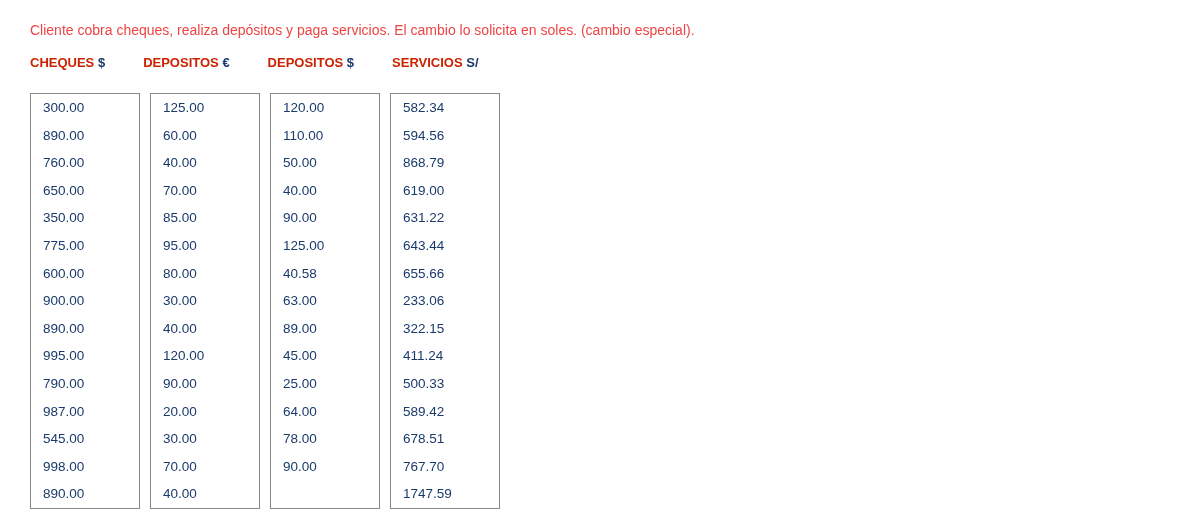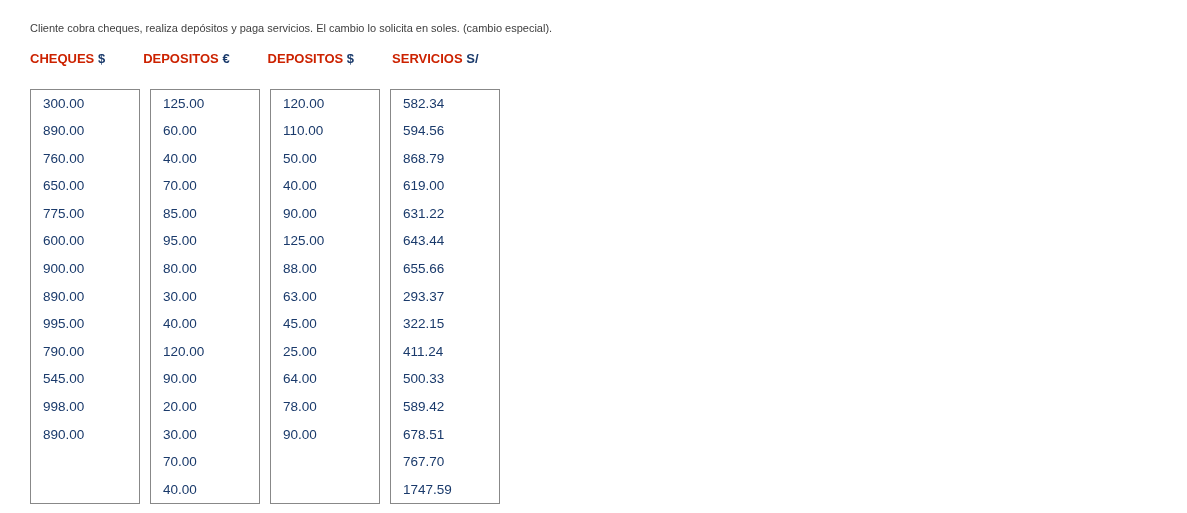--- a/index.html
+++ b/index.html
@@ -11,22 +11,22 @@
     body {
       font-family: Arial, sans-serif;
       background: #fff;
       color: #000;
       padding: 20px 30px;
       width: 1187px;
       min-height: 513px;
     }
 
     .description {
-      font-size: 11px;
-      color: #404040;
+      font-size: 14px;
+      color: #ef4444;
       margin-bottom: 14px;
       line-height: 1.5;
     }
 
     .column-headers {
       display: flex;
       flex-direction: row;
       gap: 8px;
       margin-bottom: 23px;
       align-items: center;
@@ -88,26 +88,28 @@
     <div class="col-header"><span class="col-name">DEPOSITOS</span><span class="col-unit"> $</span></div>
     <div class="col-header"><span class="col-name">SERVICIOS</span><span class="col-unit"> S/</span></div>
   </div>
 
 <div class="tables-container">
 <div class="data-column">
       <div class="data-cell">300.00</div>
       <div class="data-cell">890.00</div>
       <div class="data-cell">760.00</div>
       <div class="data-cell">650.00</div>
+      <div class="data-cell">350.00</div>
       <div class="data-cell">775.00</div>
       <div class="data-cell">600.00</div>
       <div class="data-cell">900.00</div>
       <div class="data-cell">890.00</div>
       <div class="data-cell">995.00</div>
       <div class="data-cell">790.00</div>
+      <div class="data-cell">987.00</div>
       <div class="data-cell">545.00</div>
       <div class="data-cell">998.00</div>
       <div class="data-cell">890.00</div>
     </div>
     <div class="data-column">
       <div class="data-cell">125.00</div>
       <div class="data-cell">60.00</div>
       <div class="data-cell">40.00</div>
       <div class="data-cell">70.00</div>
       <div class="data-cell">85.00</div>
@@ -122,37 +124,38 @@
       <div class="data-cell">70.00</div>
       <div class="data-cell">40.00</div>
     </div>
     <div class="data-column">
       <div class="data-cell">120.00</div>
       <div class="data-cell">110.00</div>
       <div class="data-cell">50.00</div>
       <div class="data-cell">40.00</div>
       <div class="data-cell">90.00</div>
       <div class="data-cell">125.00</div>
-      <div class="data-cell">88.00</div>
+      <div class="data-cell">40.58</div>
       <div class="data-cell">63.00</div>
+      <div class="data-cell">89.00</div>
       <div class="data-cell">45.00</div>
       <div class="data-cell">25.00</div>
       <div class="data-cell">64.00</div>
       <div class="data-cell">78.00</div>
       <div class="data-cell">90.00</div>
     </div>
     <div class="data-column">
       <div class="data-cell">582.34</div>
       <div class="data-cell">594.56</div>
       <div class="data-cell">868.79</div>
       <div class="data-cell">619.00</div>
       <div class="data-cell">631.22</div>
       <div class="data-cell">643.44</div>
       <div class="data-cell">655.66</div>
-      <div class="data-cell">293.37</div>
+      <div class="data-cell">233.06</div>
       <div class="data-cell">322.15</div>
       <div class="data-cell">411.24</div>
       <div class="data-cell">500.33</div>
       <div class="data-cell">589.42</div>
       <div class="data-cell">678.51</div>
       <div class="data-cell">767.70</div>
       <div class="data-cell">1747.59</div>
     </div>
   </div>
 

